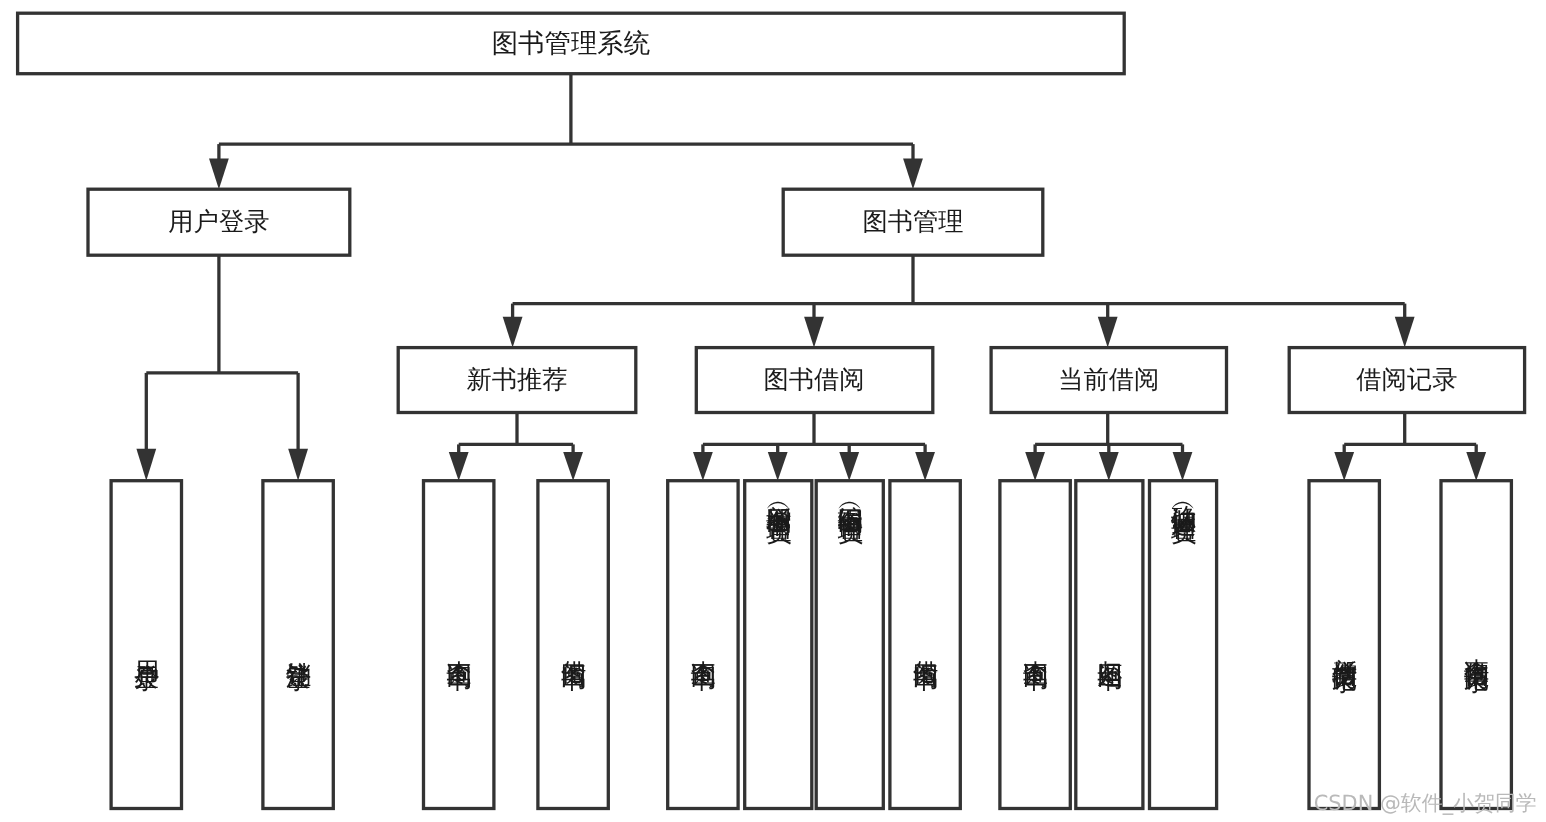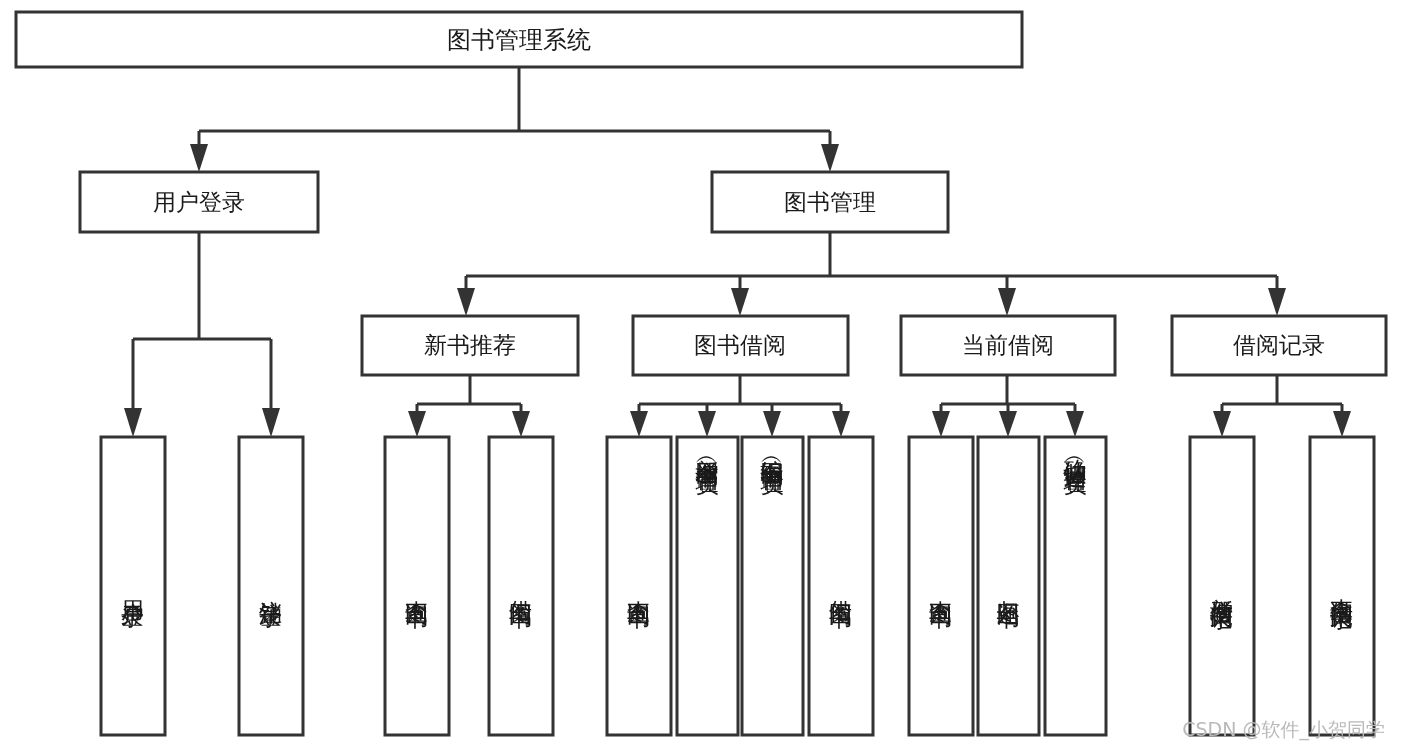--- a/index.html
+++ b/index.html
@@ -68,21 +68,21 @@
     font-family: "DejaVu Sans", "Liberation Sans", sans-serif;
     font-size: 23px;
     line-height: 1.22;
     color: #1a1a1a;
     letter-spacing: 2px;
     white-space: nowrap;
     text-align: center;
   }
   #watermark {
     position: absolute;
-    right: 20px;
+    right: 8px;
     bottom: 4px;
     font-family: "DejaVu Sans", "Liberation Sans", sans-serif;
     font-size: 19px;
     color: #b9b9b9;
     white-space: nowrap;
     pointer-events: none;
   }
 </style>
 </head>
 <body>

